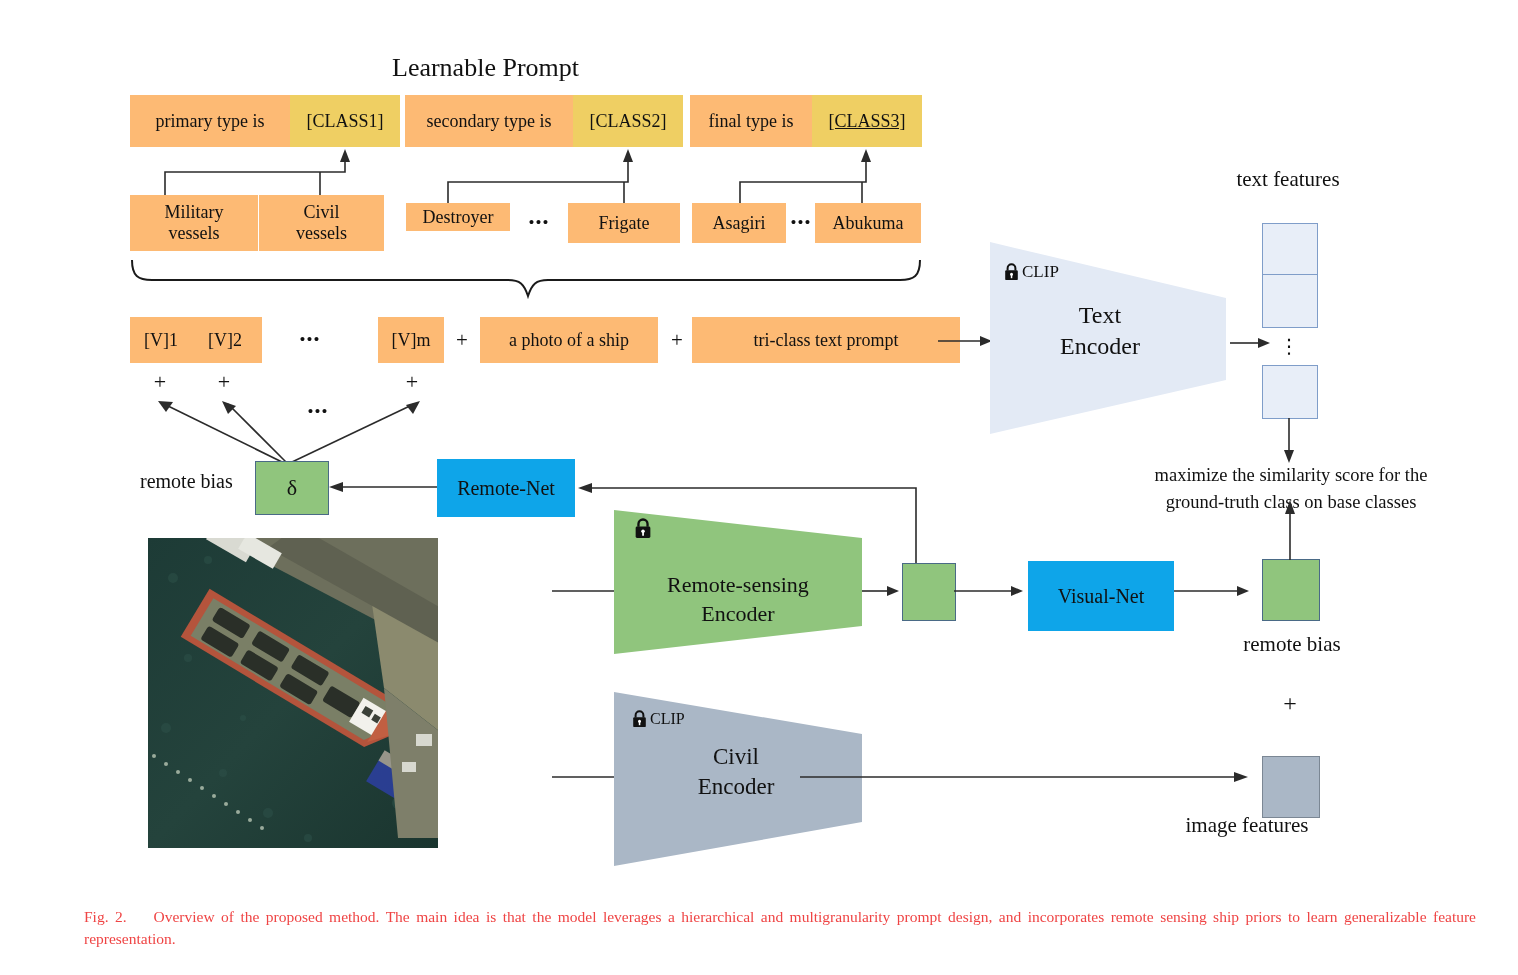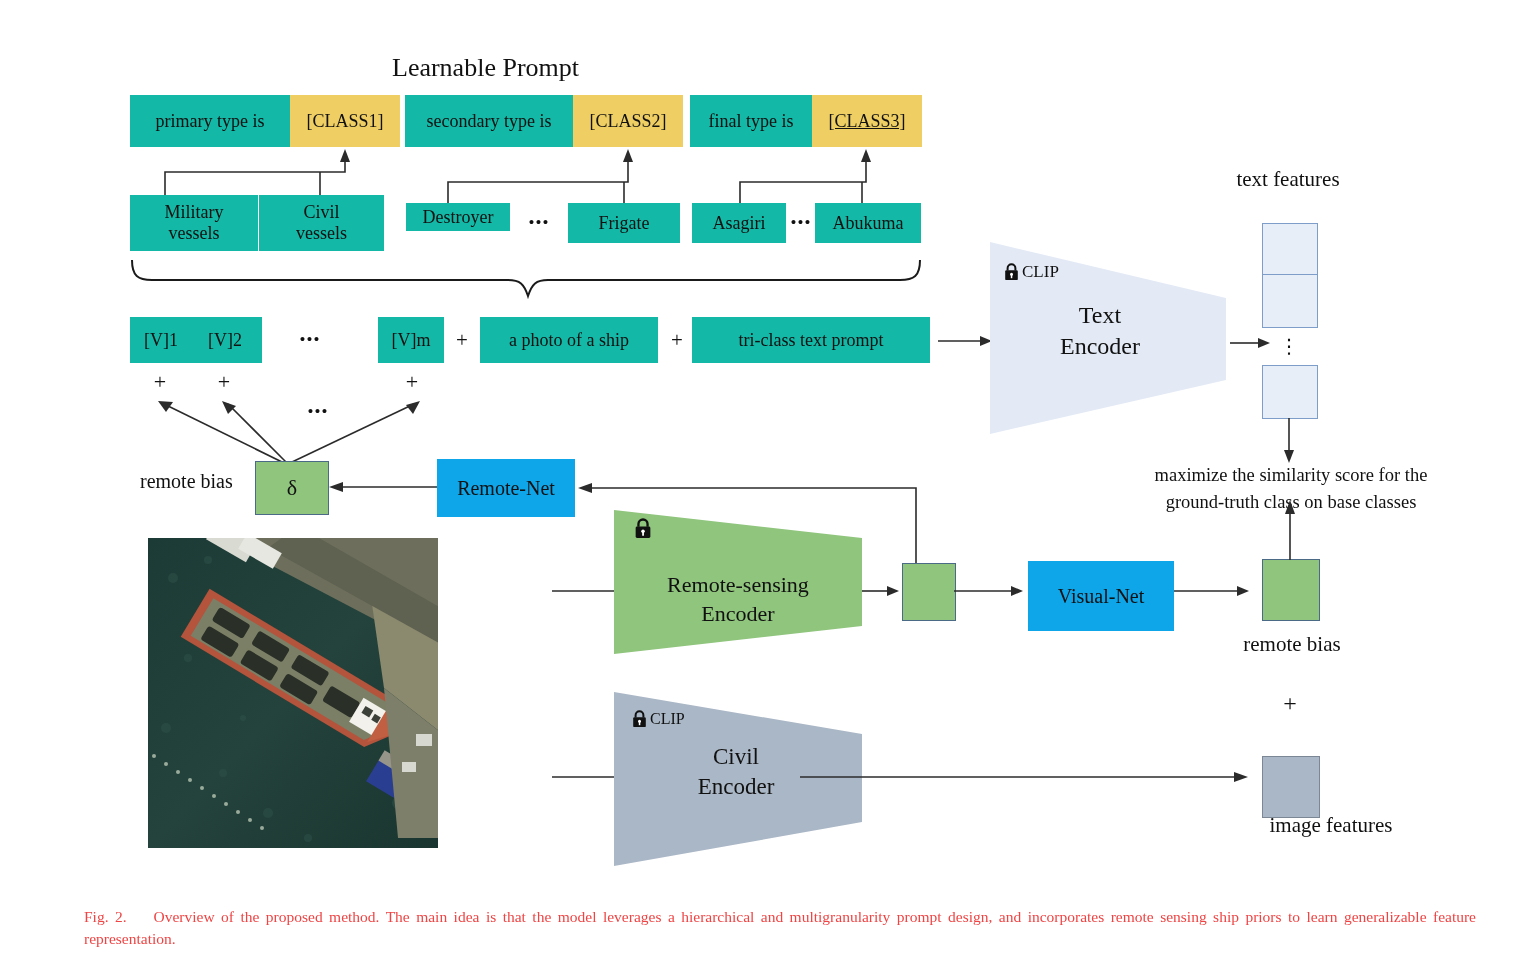--- a/index.html
+++ b/index.html
@@ -1,20 +1,20 @@
 <!DOCTYPE html>
 <html><head>
 <meta charset="utf-8">
 <style>
   html,body{margin:0;padding:0;background:#ffffff;}
   body{font-family:"Liberation Serif",serif;color:#111;}
   #page{position:relative;width:1518px;height:975px;background:#ffffff;overflow:hidden;}
   .abs{position:absolute;}
   .box{display:flex;align-items:center;justify-content:center;text-align:center;line-height:1.15;}
-  .lblue{background:#14b8a6;}
+  .lblue{background:#fdba74;}
   .yellow{background:#efcf63;}
   .green{background:#0ea5e9;}
   .featbox{background:#e8eef8;border:1.5px solid #7f9dc9;}
   .greenbox{background:#90c57d;border:1.5px solid #4a6a86;}
   .greybox{background:#aab7c6;border:1.5px solid #7b8794;}
   .txt{white-space:pre-line;}
   svg{display:block;overflow:visible;}
   .caption{position:absolute;font-family:"Liberation Serif",serif;font-size:15.5px;line-height:1.45;color:#ef4444;text-align:justify;}
   .lockwrap{display:flex;align-items:center;gap:3px;}
 </style>
@@ -70,21 +70,21 @@
 
   <div class="abs lblue" style="left:130px;top:317px;width:132px;height:46px;"></div>
   <div class="abs box" style="left:132px;top:317px;width:58px;height:46px;font-size:18px;">[V]1</div>
   <div class="abs box" style="left:196px;top:317px;width:58px;height:46px;font-size:18px;">[V]2</div>
   <div class="abs box" style="left:292px;top:317px;width:36px;height:46px;font-size:17px;letter-spacing:1px;">•••</div>
   <div class="abs box lblue" style="left:378px;top:317px;width:66px;height:46px;font-size:18px;">[V]m</div>
 
   <div class="abs box" style="left:450px;top:317px;width:24px;height:46px;font-size:21px;">+</div>
   <div class="abs box lblue" style="left:480px;top:317px;width:178px;height:46px;font-size:18px;">a photo of a ship</div>
   <div class="abs box" style="left:665px;top:317px;width:24px;height:46px;font-size:21px;">+</div>
-  <div class="abs box lblue" style="left:692px;top:317px;width:238px;height:46px;font-size:18px;">tri-class text prompt</div>
+  <div class="abs box lblue" style="left:692px;top:317px;width:268px;height:46px;font-size:18px;">tri-class text prompt</div>
 
   <div class="abs box" style="left:148px;top:368px;width:24px;height:28px;font-size:22px;">+</div>
   <div class="abs box" style="left:212px;top:368px;width:24px;height:28px;font-size:22px;">+</div>
   <div class="abs box" style="left:400px;top:368px;width:24px;height:28px;font-size:22px;">+</div>
   <div class="abs box" style="left:300px;top:400px;width:36px;height:24px;font-size:17px;letter-spacing:1px;">•••</div>
 
   <svg class="abs" style="left:0;top:0;width:1518px;height:975px;pointer-events:none;">
     <g stroke="#2b2b2b" stroke-width="1.6" fill="none">
       <path d="M282,462 L164,404"></path>
       <path d="M286,462 L228,404"></path>
@@ -275,21 +275,21 @@
 
   <svg class="abs" style="left:1174px;top:580px;width:82px;height:22px;">
     <line x1="0" y1="11" x2="64" y2="11" stroke="#2b2b2b" stroke-width="1.6"></line>
     <polygon points="75,11 63,6 63,16" fill="#2b2b2b"></polygon>
   </svg>
 
   <div class="abs greenbox" style="left:1262px;top:559px;width:56px;height:60px;"></div>
   <div class="abs" style="left:1212px;top:632px;width:160px;text-align:center;font-size:21px;">remote bias</div>
   <div class="abs box" style="left:1278px;top:690px;width:24px;height:28px;font-size:24px;">+</div>
   <div class="abs greybox" style="left:1262px;top:756px;width:56px;height:60px;"></div>
-  <div class="abs" style="left:1246px;top:813px;width:170px;text-align:center;font-size:21px;">image features</div>
+  <div class="abs" style="left:1162px;top:813px;width:170px;text-align:center;font-size:21px;">image features</div>
 
   <svg class="abs" style="left:612px;top:690px;width:252px;height:178px;">
     <polygon points="2,2 250,44 250,132 2,176" fill="#aab7c6"></polygon>
   </svg>
   <div class="abs lockwrap" style="left:632px;top:710px;">
     <svg width="15" height="18" viewBox="0 0 15 18">
       <path d="M3.6,7.5 V5.2 a3.9,3.9 0 0 1 7.8,0 V7.5" fill="none" stroke="#111" stroke-width="2"></path>
       <rect x="1.2" y="7.3" width="12.6" height="9.8" rx="1.2" fill="#111"></rect>
       <circle cx="7.5" cy="11.3" r="1.5" fill="#fff"></circle>
       <rect x="6.8" y="11.8" width="1.5" height="3.4" fill="#fff"></rect>

